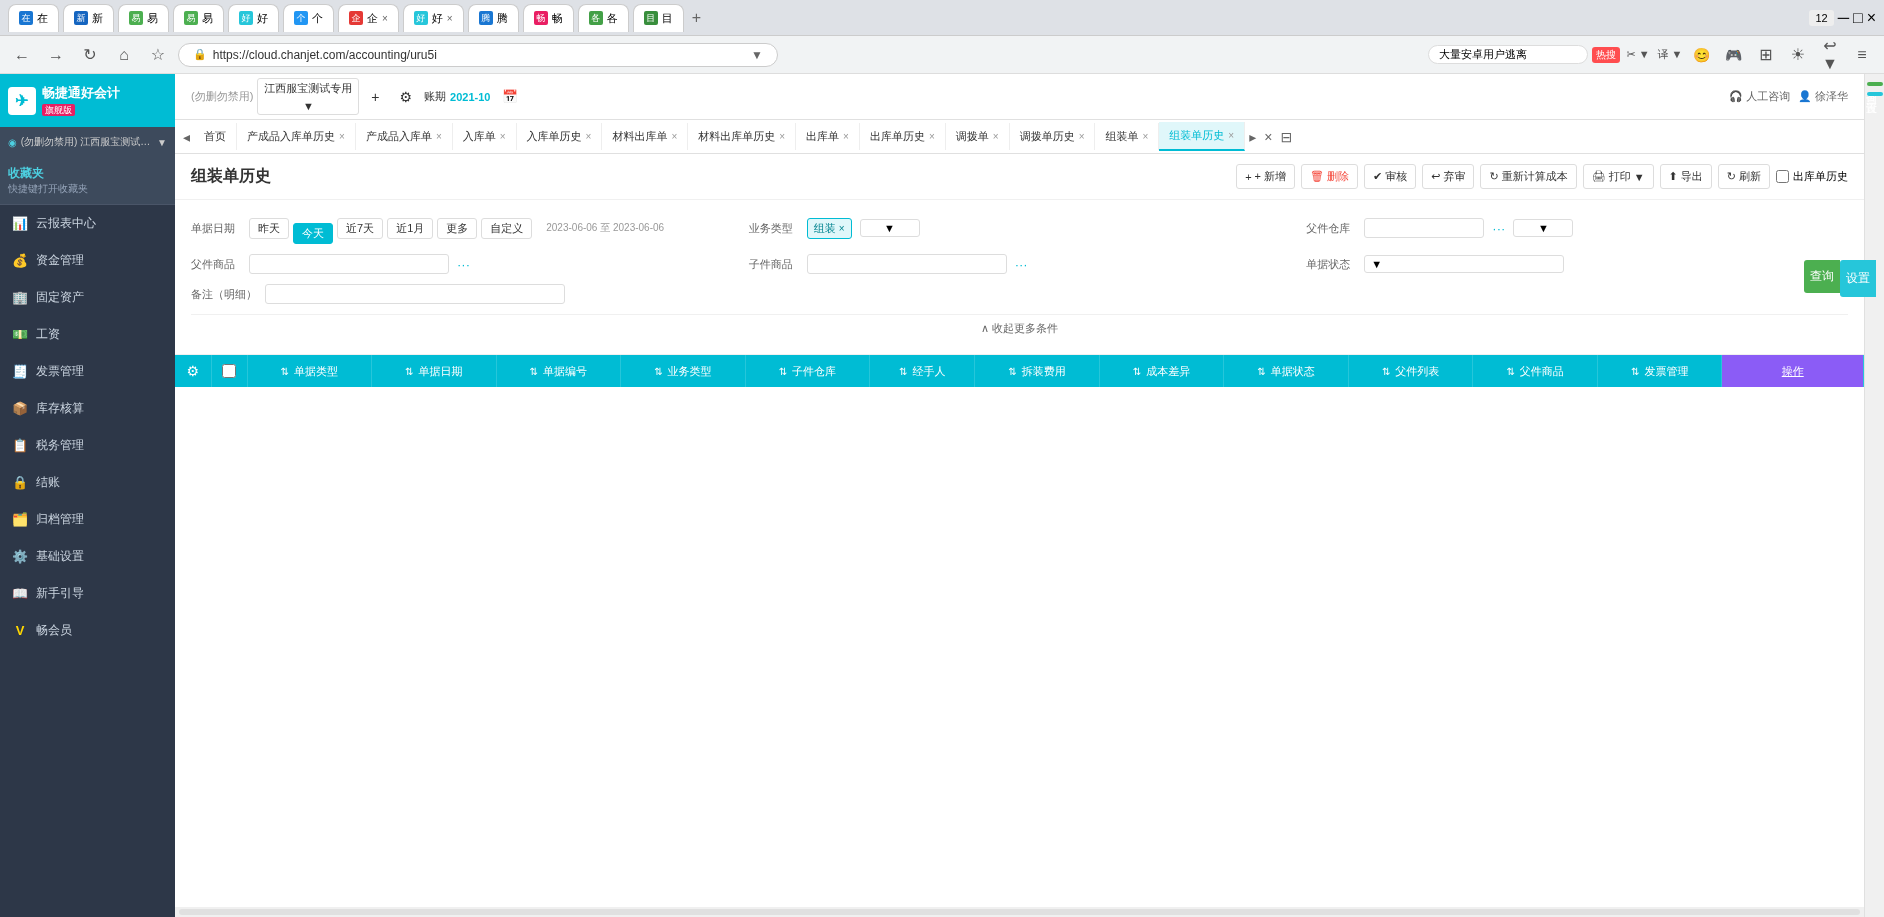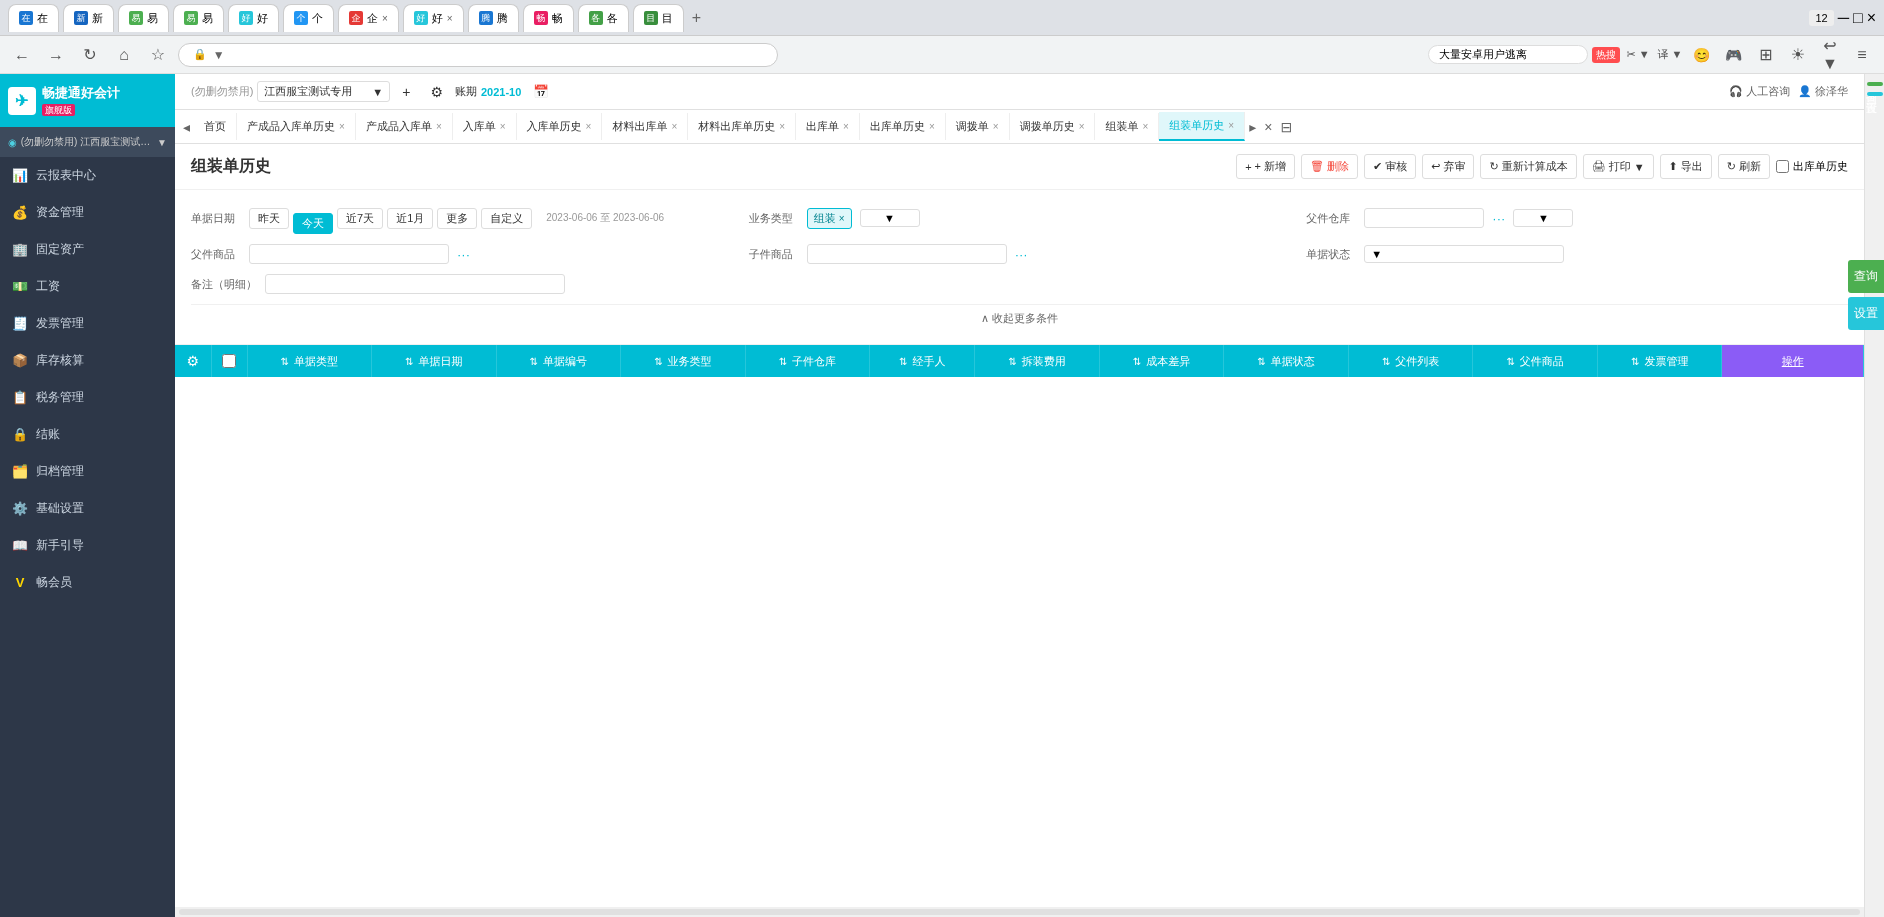--- a/index.html
+++ b/index.html
@@ -38,21 +38,21 @@
     .sidebar-menu { flex: 1; overflow-y: auto; }
     .sidebar-item { padding: 10px 12px; color: #cbd5e0; font-size: 12px; display: flex; align-items: center; gap: 8px; cursor: pointer; }
     .sidebar-icon { width: 16px; height: 16px; display: inline-flex; align-items: center; justify-content: center; font-size: 13px; }
 
     
     .main-content { flex: 1; display: flex; flex-direction: column; overflow: hidden; background: #fff; }
 
     
     .top-bar { background: #fff; border-bottom: 1px solid #e0e0e0; padding: 4px 16px; display: flex; align-items: center; gap: 4px; min-height: 36px; }
     .top-btn { background: none; border: 1px solid #ddd; border-radius: 3px; padding: 2px 8px; font-size: 11px; cursor: pointer; color: #333; white-space: nowrap; }
-    .top-company { font-size: 11px; color: #333; padding: 2px 6px; border: 1px solid #ddd; border-radius: 3px; display: flex; align-items: center; gap: 20px; max-width: 140px; }
+    .top-company { font-size: 11px; color: #333; padding: 2px 6px; border: 1px solid #ddd; border-radius: 3px; display: flex; align-items: center; gap: 4px; max-width: 140px; flex-direction: column; }
     .period-display { font-size: 11px; color: #333; }
 
     
     .nav-tabs { background: #fff; border-bottom: 1px solid #e0e0e0; display: flex; align-items: center; overflow-x: auto; padding: 0 4px; min-height: 34px; }
     .nav-tabs::-webkit-scrollbar { height: 3px; }
     .nav-tab { padding: 6px 10px; font-size: 11px; color: #333; white-space: nowrap; cursor: pointer; border-right: 1px solid #eee; display: flex; align-items: center; gap: 4px; flex-shrink: 0; }
     .nav-tab.active { color: #00bcd4; border-bottom: 2px solid #00bcd4; background: #e0f7fa; }
     .nav-tab-close { font-size: 10px; color: #999; cursor: pointer; }
     .nav-scroll-btn { background: none; border: none; font-size: 14px; color: #666; cursor: pointer; padding: 0 4px; flex-shrink: 0; }
 
@@ -179,20 +179,21 @@
 </div>
 
 <div class="browser-nav">
   <button class="nav-btn">←</button>
   <button class="nav-btn">→</button>
   <button class="nav-btn">↻</button>
   <button class="nav-btn">⌂</button>
   <button class="nav-btn">☆</button>
   <div class="address-bar">
     <span class="address-bar-lock">🔒</span>
+    <span class="address-text">https://cloud.chanjet.com/accounting/uru5i</span>
     <span style="color:#666;">▼</span>
   </div>
   <div class="nav-right">
     <div class="search-box">
       <span>大量安卓用户逃离</span>
     </div>
     <span class="hot-tag">热搜</span>
     <button class="nav-btn" style="font-size:11px;">✂ ▼</button>
     <button class="nav-btn" style="font-size:11px;">译 ▼</button>
     <button class="nav-btn" style="font-size:14px;">😊</button>
@@ -213,20 +214,24 @@
       </div>
       <div>
         <div class="sidebar-logo">畅捷通好会计</div>
         <span class="sidebar-logo-sub">旗舰版</span>
       </div>
     </div>
     <div class="sidebar-company">
       <span style="color:#4dd0e1;font-size:10px;">◉</span>
       <span style="font-size:10px;overflow:hidden;text-overflow:ellipsis;white-space:nowrap;">(勿删勿禁用) 江西服宝测试专用</span>
       <span style="margin-left:auto;font-size:10px;">▼</span>
+    </div>
+    <div class="sidebar-bookmark">
+      <div class="sidebar-bookmark-title">收藏夹</div>
+      <div class="sidebar-bookmark-sub">快捷键打开收藏夹</div>
     </div>
     <div class="sidebar-menu">
       <div class="sidebar-item">
         <span class="sidebar-icon">📊</span>
         <span>云报表中心</span>
       </div>
       <div class="sidebar-item">
         <span class="sidebar-icon">💰</span>
         <span>资金管理</span>
       </div>
@@ -532,24 +537,24 @@
 
   <div class="right-toggle">
     <button class="right-toggle-btn" style="background:#4caf50;color:white;border-radius:3px;padding:2px 4px;font-size:11px;width:16px;writing-mode:vertical-rl;text-orientation:mixed;white-space:nowrap;border:none;">查询</button>
     <button class="right-toggle-btn" style="background:#26c6da;color:white;border-radius:3px;padding:2px 4px;font-size:11px;width:16px;writing-mode:vertical-rl;text-orientation:mixed;white-space:nowrap;border:none;margin-top:2px;">设置</button>
   </div>
 </div>
 
 <style>
   .float-action-btns {
     position: fixed;
-    right: 0;
+    right: 8px;
     top: 260px;
     display: flex;
-    flex-direction: column;
+    flex-direction: row;
     z-index: 100;
   }
   .float-query-btn {
     background: #4caf50;
     color: white;
     border: none;
     border-radius: 3px 0 0 3px;
     padding: 8px 6px;
     font-size: 12px;
     cursor: pointer;

